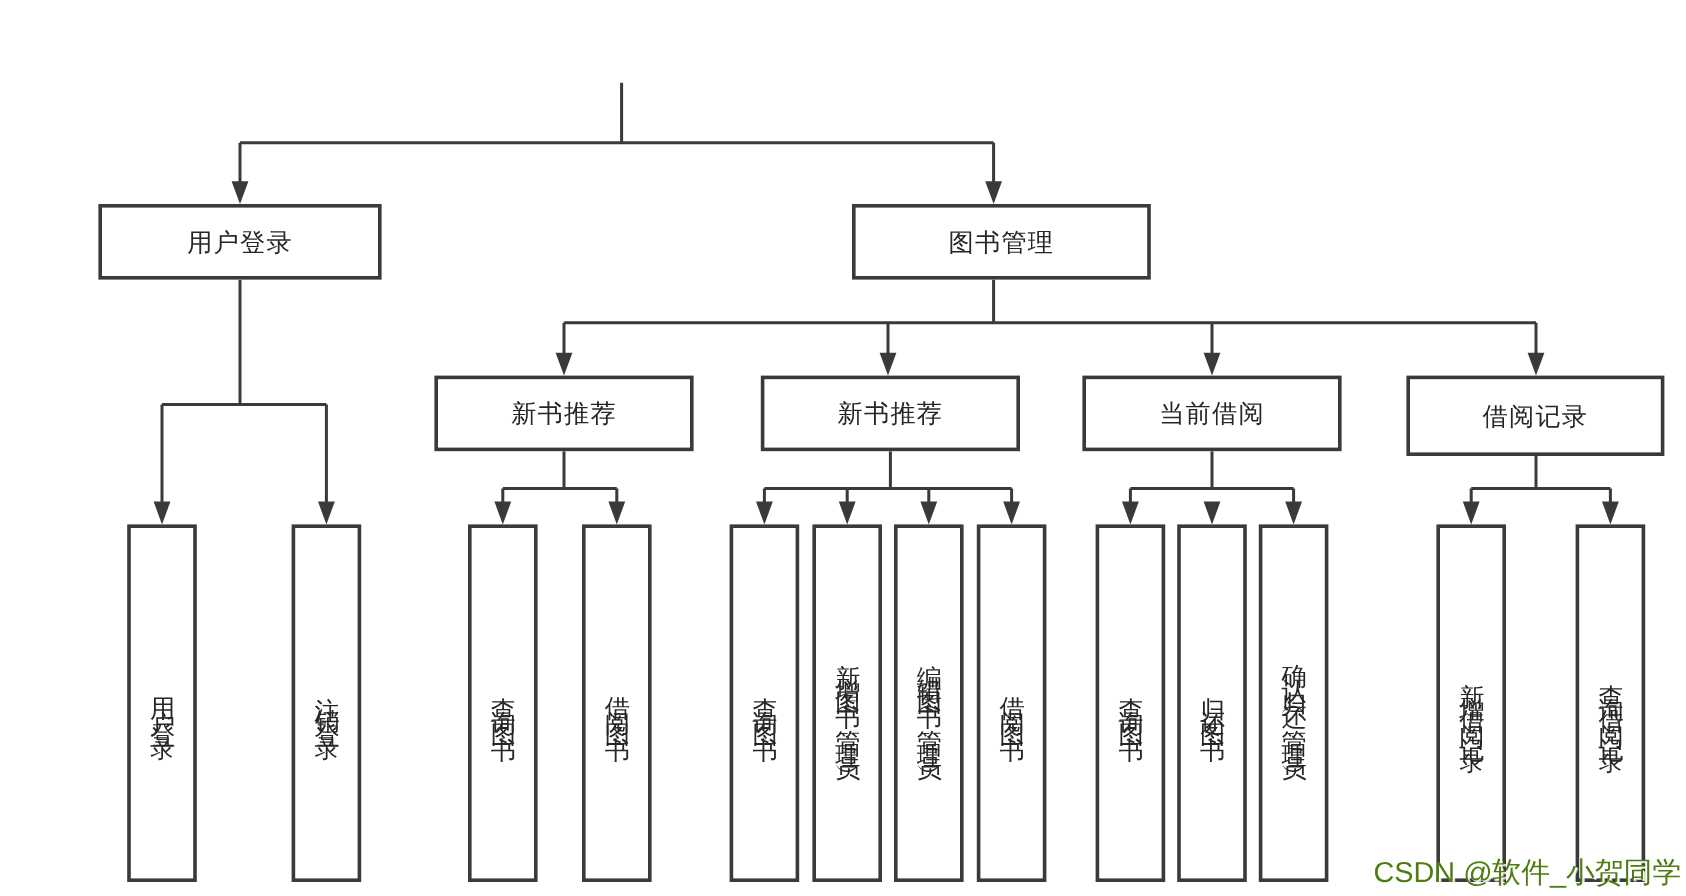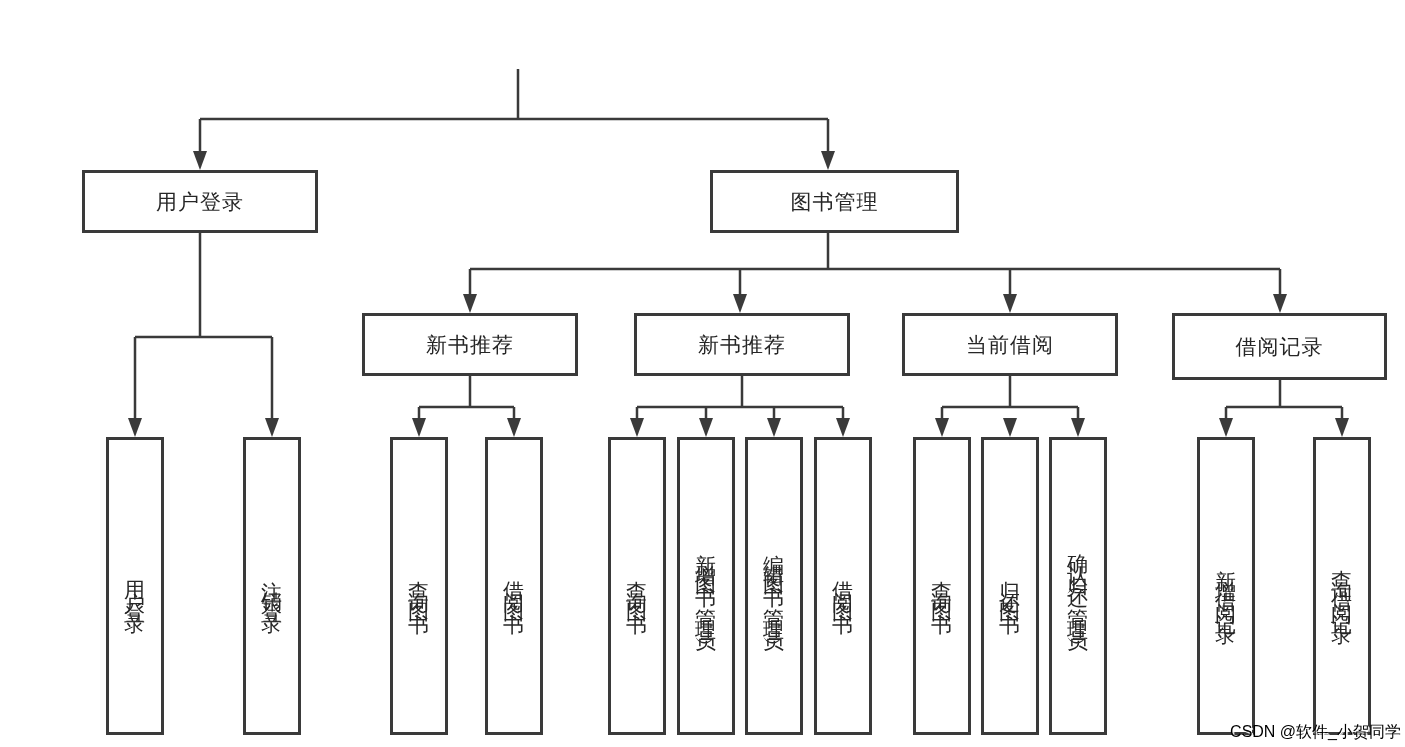--- a/index.html
+++ b/index.html
@@ -25,22 +25,22 @@
     writing-mode:vertical-rl;
     text-orientation:mixed;
     font-size:21px;
     letter-spacing:11px;
     line-height:1;
   }
   .watermark{
     position:absolute;
     right:4px;
     bottom:4px;
-    font-size:16px;
-    color:#000000;
+    font-size:24px;
+    color:#4d7c0f;
     text-shadow:1px 1px 0 #ffffff,2px 2px 0 rgba(255,255,255,0.7);
     white-space:nowrap;
   }
 </style>
 </head>
 <body>
 
 <div class="stage">
 
   <svg class="connectors" viewBox="0 0 1405 747" xmlns="http://www.w3.org/2000/svg">

